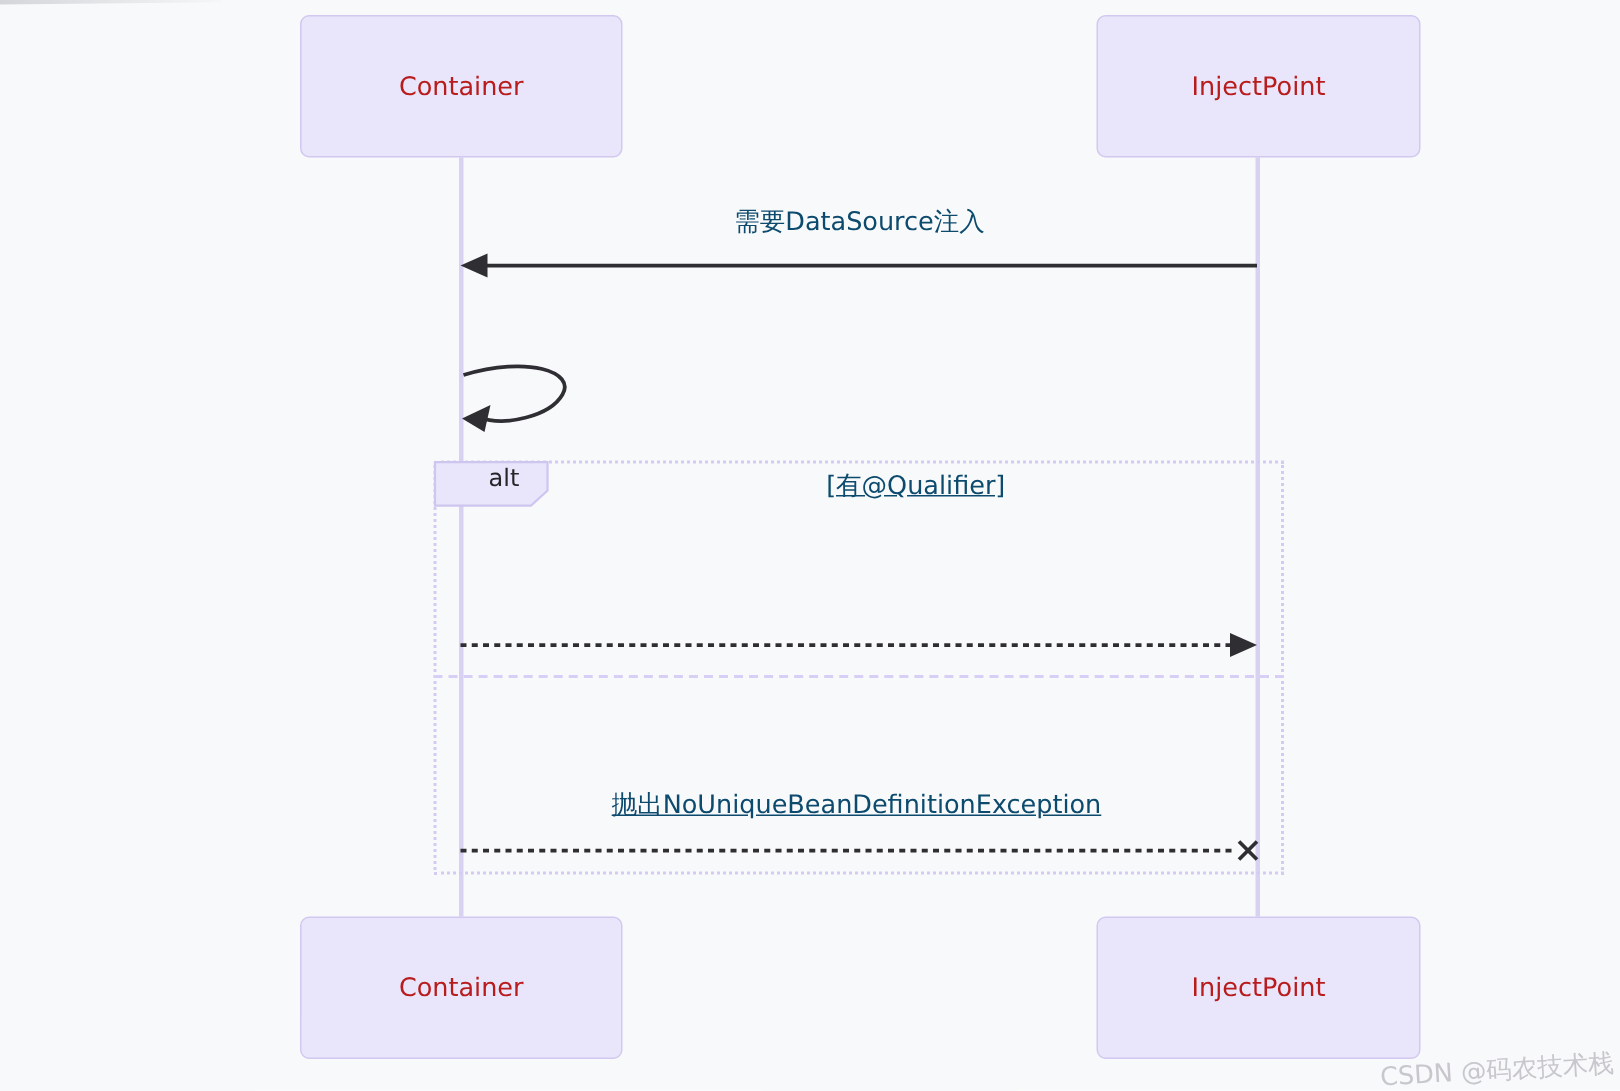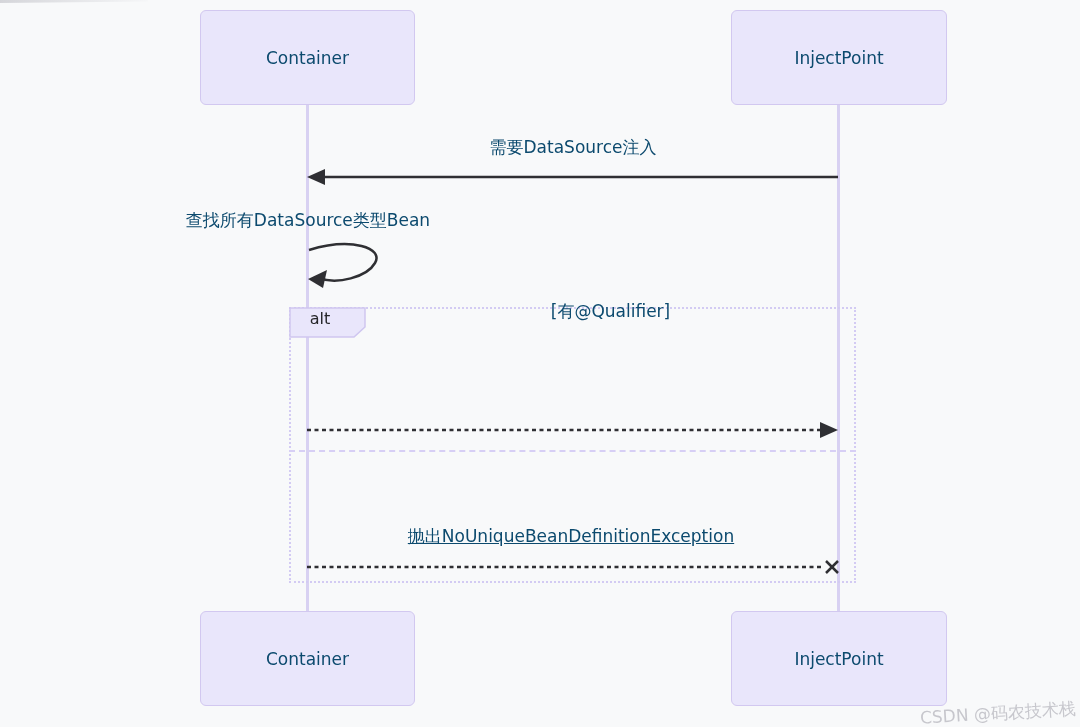--- a/index.html
+++ b/index.html
@@ -14,21 +14,21 @@
     overflow:hidden;
   }
   
   .actor-box{
     position:absolute;
     width:215px;height:95px;
     background:#e9e6fb;
     border:1px solid #d2c8f0;
     border-radius:6px;
     display:flex;align-items:center;justify-content:center;
-    font-size:17px;color:#0c4a6e;
+    font-size:17px;color:#b91c1c;
     box-sizing:border-box;
   }
   
   .lifeline{
     position:absolute;
     width:3px;top:105px;height:506px;
     background:#d8d1f2;
   }
   
   .msg-text{
@@ -44,21 +44,21 @@
     border:2px dotted #d3cbf3;
     box-sizing:border-box;
   }
   .alt-divider{
     position:absolute;
     left:289px;top:450px;width:567px;height:0;
     border-top:2px dashed #d7cff5;
   }
   .alt-label{
     position:absolute;
-    left:289px;top:307px;width:77px;height:31px;
+    left:305px;top:307px;width:77px;height:31px;
   }
   .alt-label-text{
     position:absolute;
     left:0;top:2px;width:62px;
     text-align:center;
     font-size:16px;color:#26262a;
   }
   .svg-overlay{
     position:absolute;left:0;top:0;width:1080px;height:727px;
     pointer-events:none;
@@ -127,27 +127,26 @@
   </div>
   <div class="actor-box" style="left:200px;top:611px;">
     <span>Container</span>
   </div>
   <div class="actor-box" style="left:731px;top:611px;width:216px;">
     <span>InjectPoint</span>
   </div>
 
   <div class="msg-text" style="left:307px;top:136px;width:532px;">需要DataSource注入</div>
 
-  <div class="msg-text" style="left:58px;top:209px;width:500px;">查找所有DataSource类型Bean</div>
 
   <div class="alt-label">
     <span class="alt-label-text">alt</span>
   </div>
 
-  <div class="msg-text" style="left:327px;top:300px;width:567px;">[有@Qualifier]</div>
+  <div class="msg-text" style="left:327px;top:312px;width:567px;text-decoration:underline;">[有@Qualifier]</div>
 
 
 
   <div class="msg-text" style="left:307px;top:525px;width:528px;text-decoration:underline;">抛出NoUniqueBeanDefinitionException</div>
 
   <div class="watermark">CSDN @码农技术栈</div>
 
 </div>
 
 </body></html>

